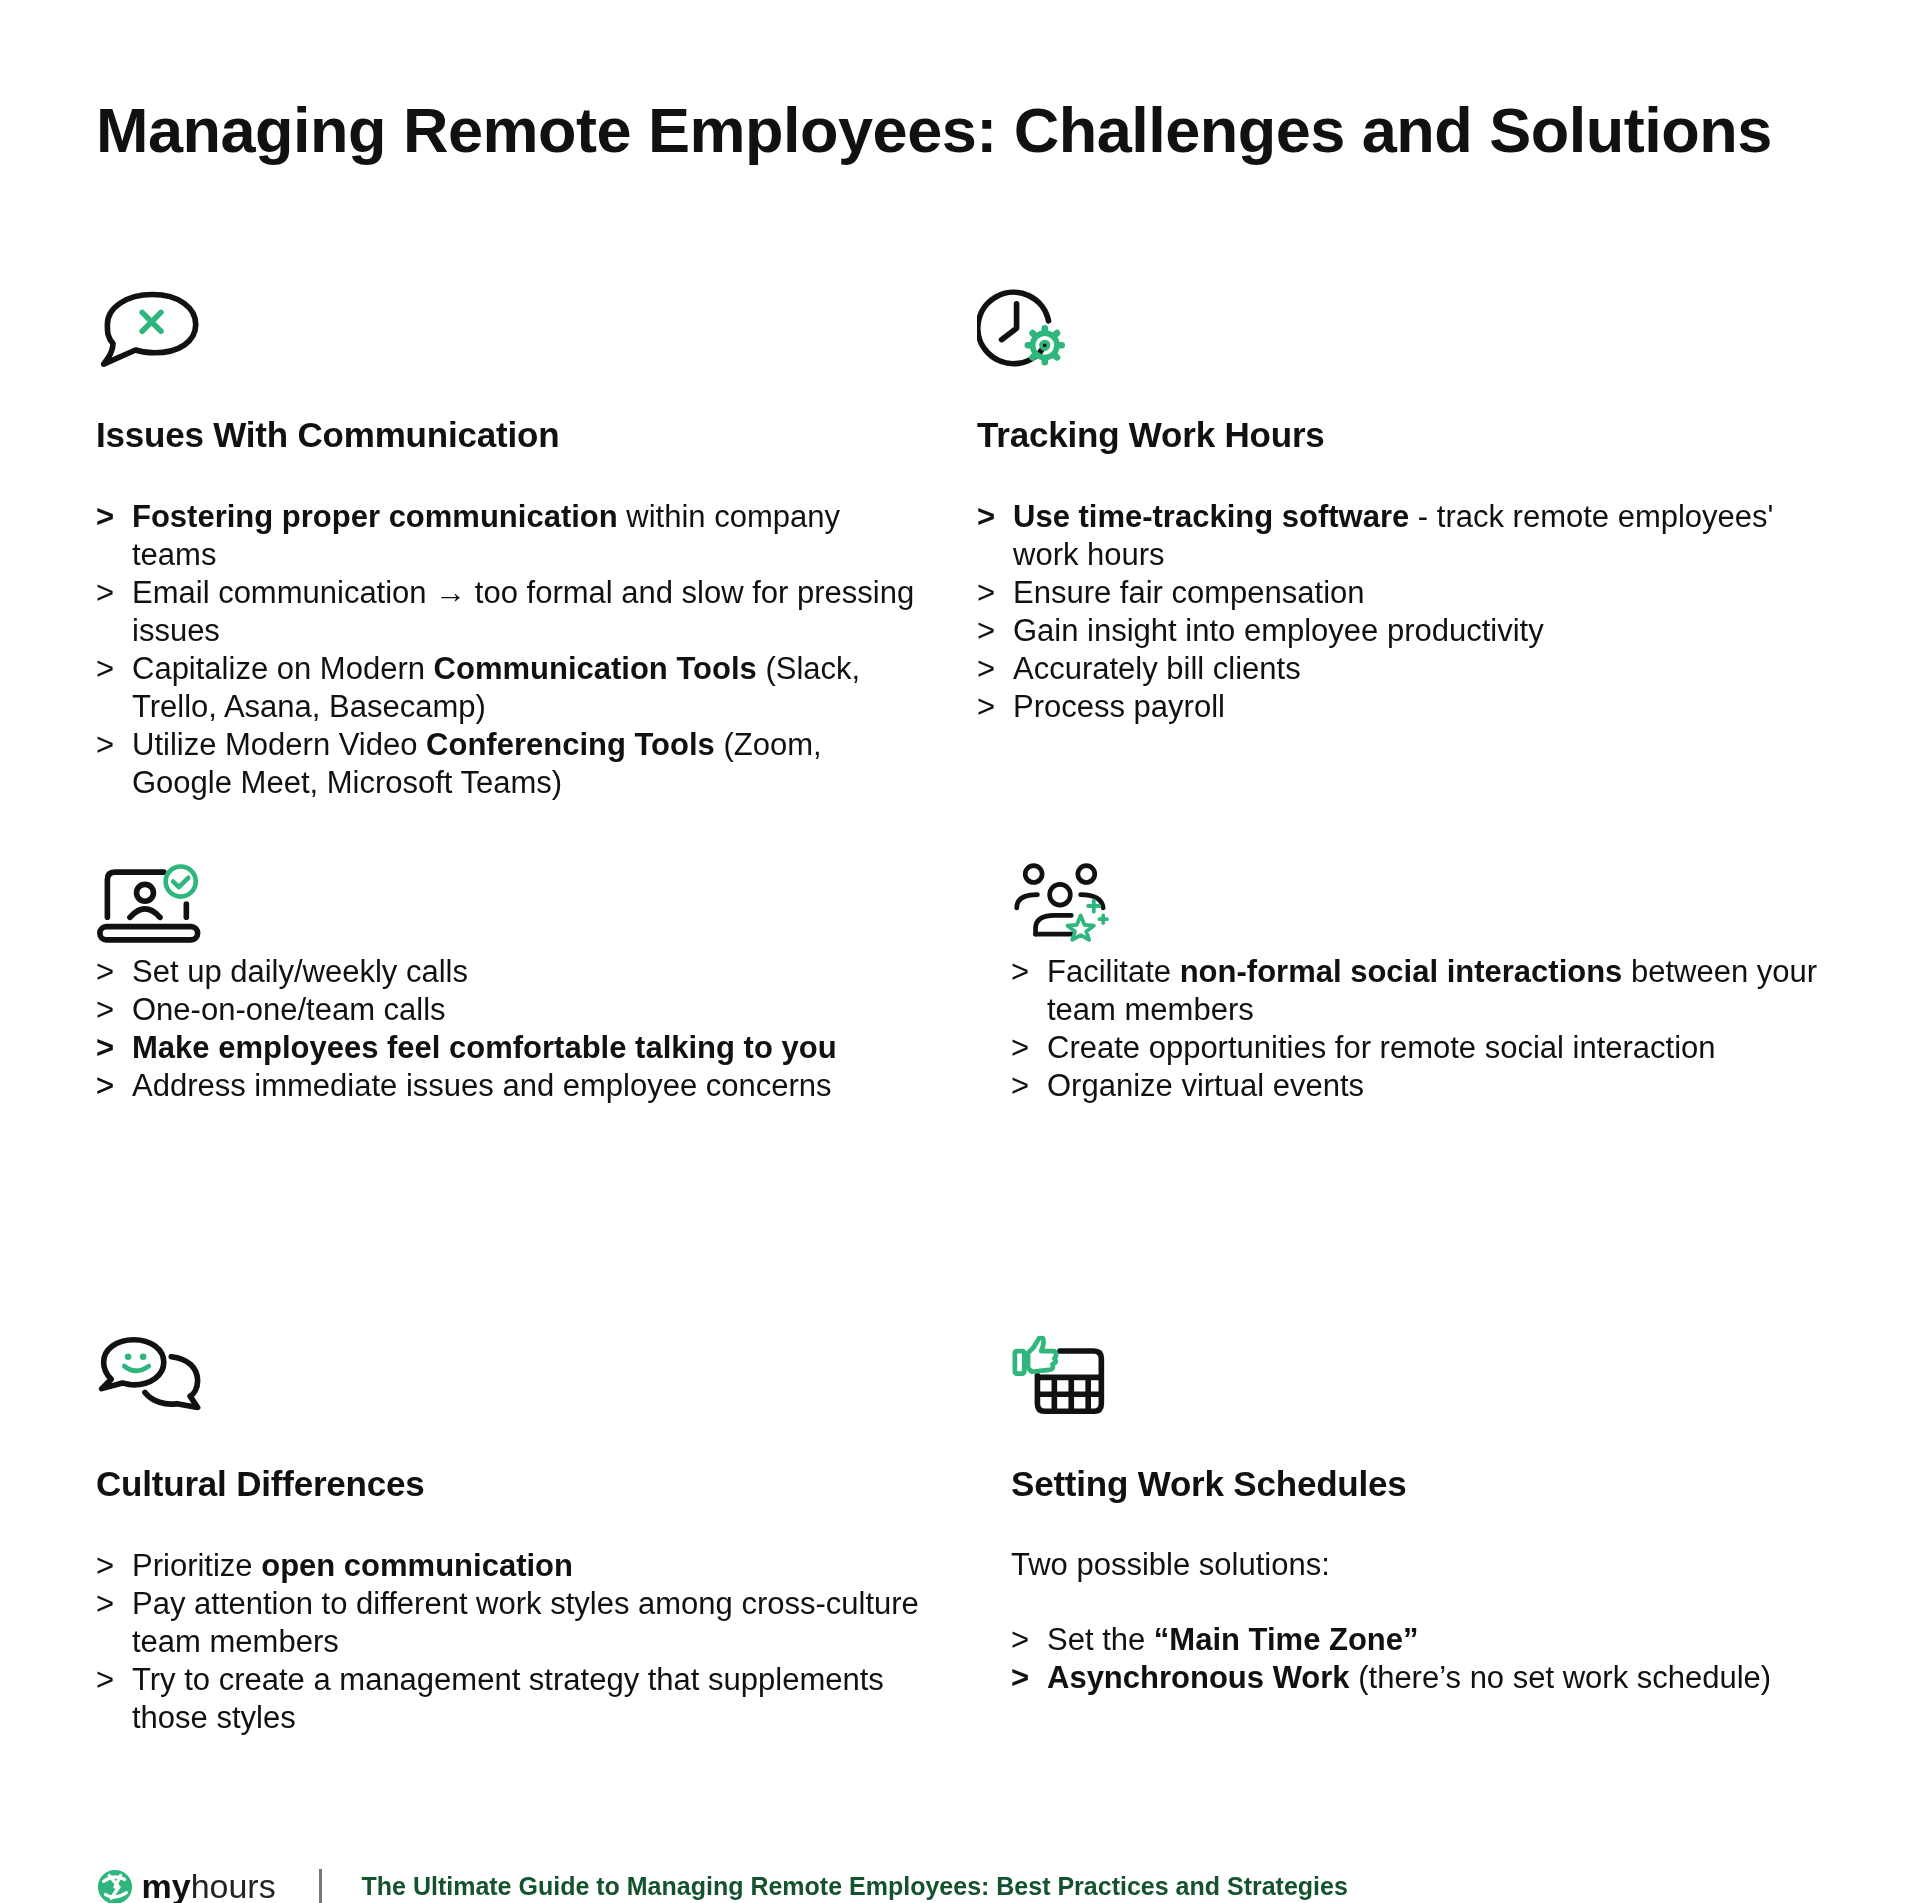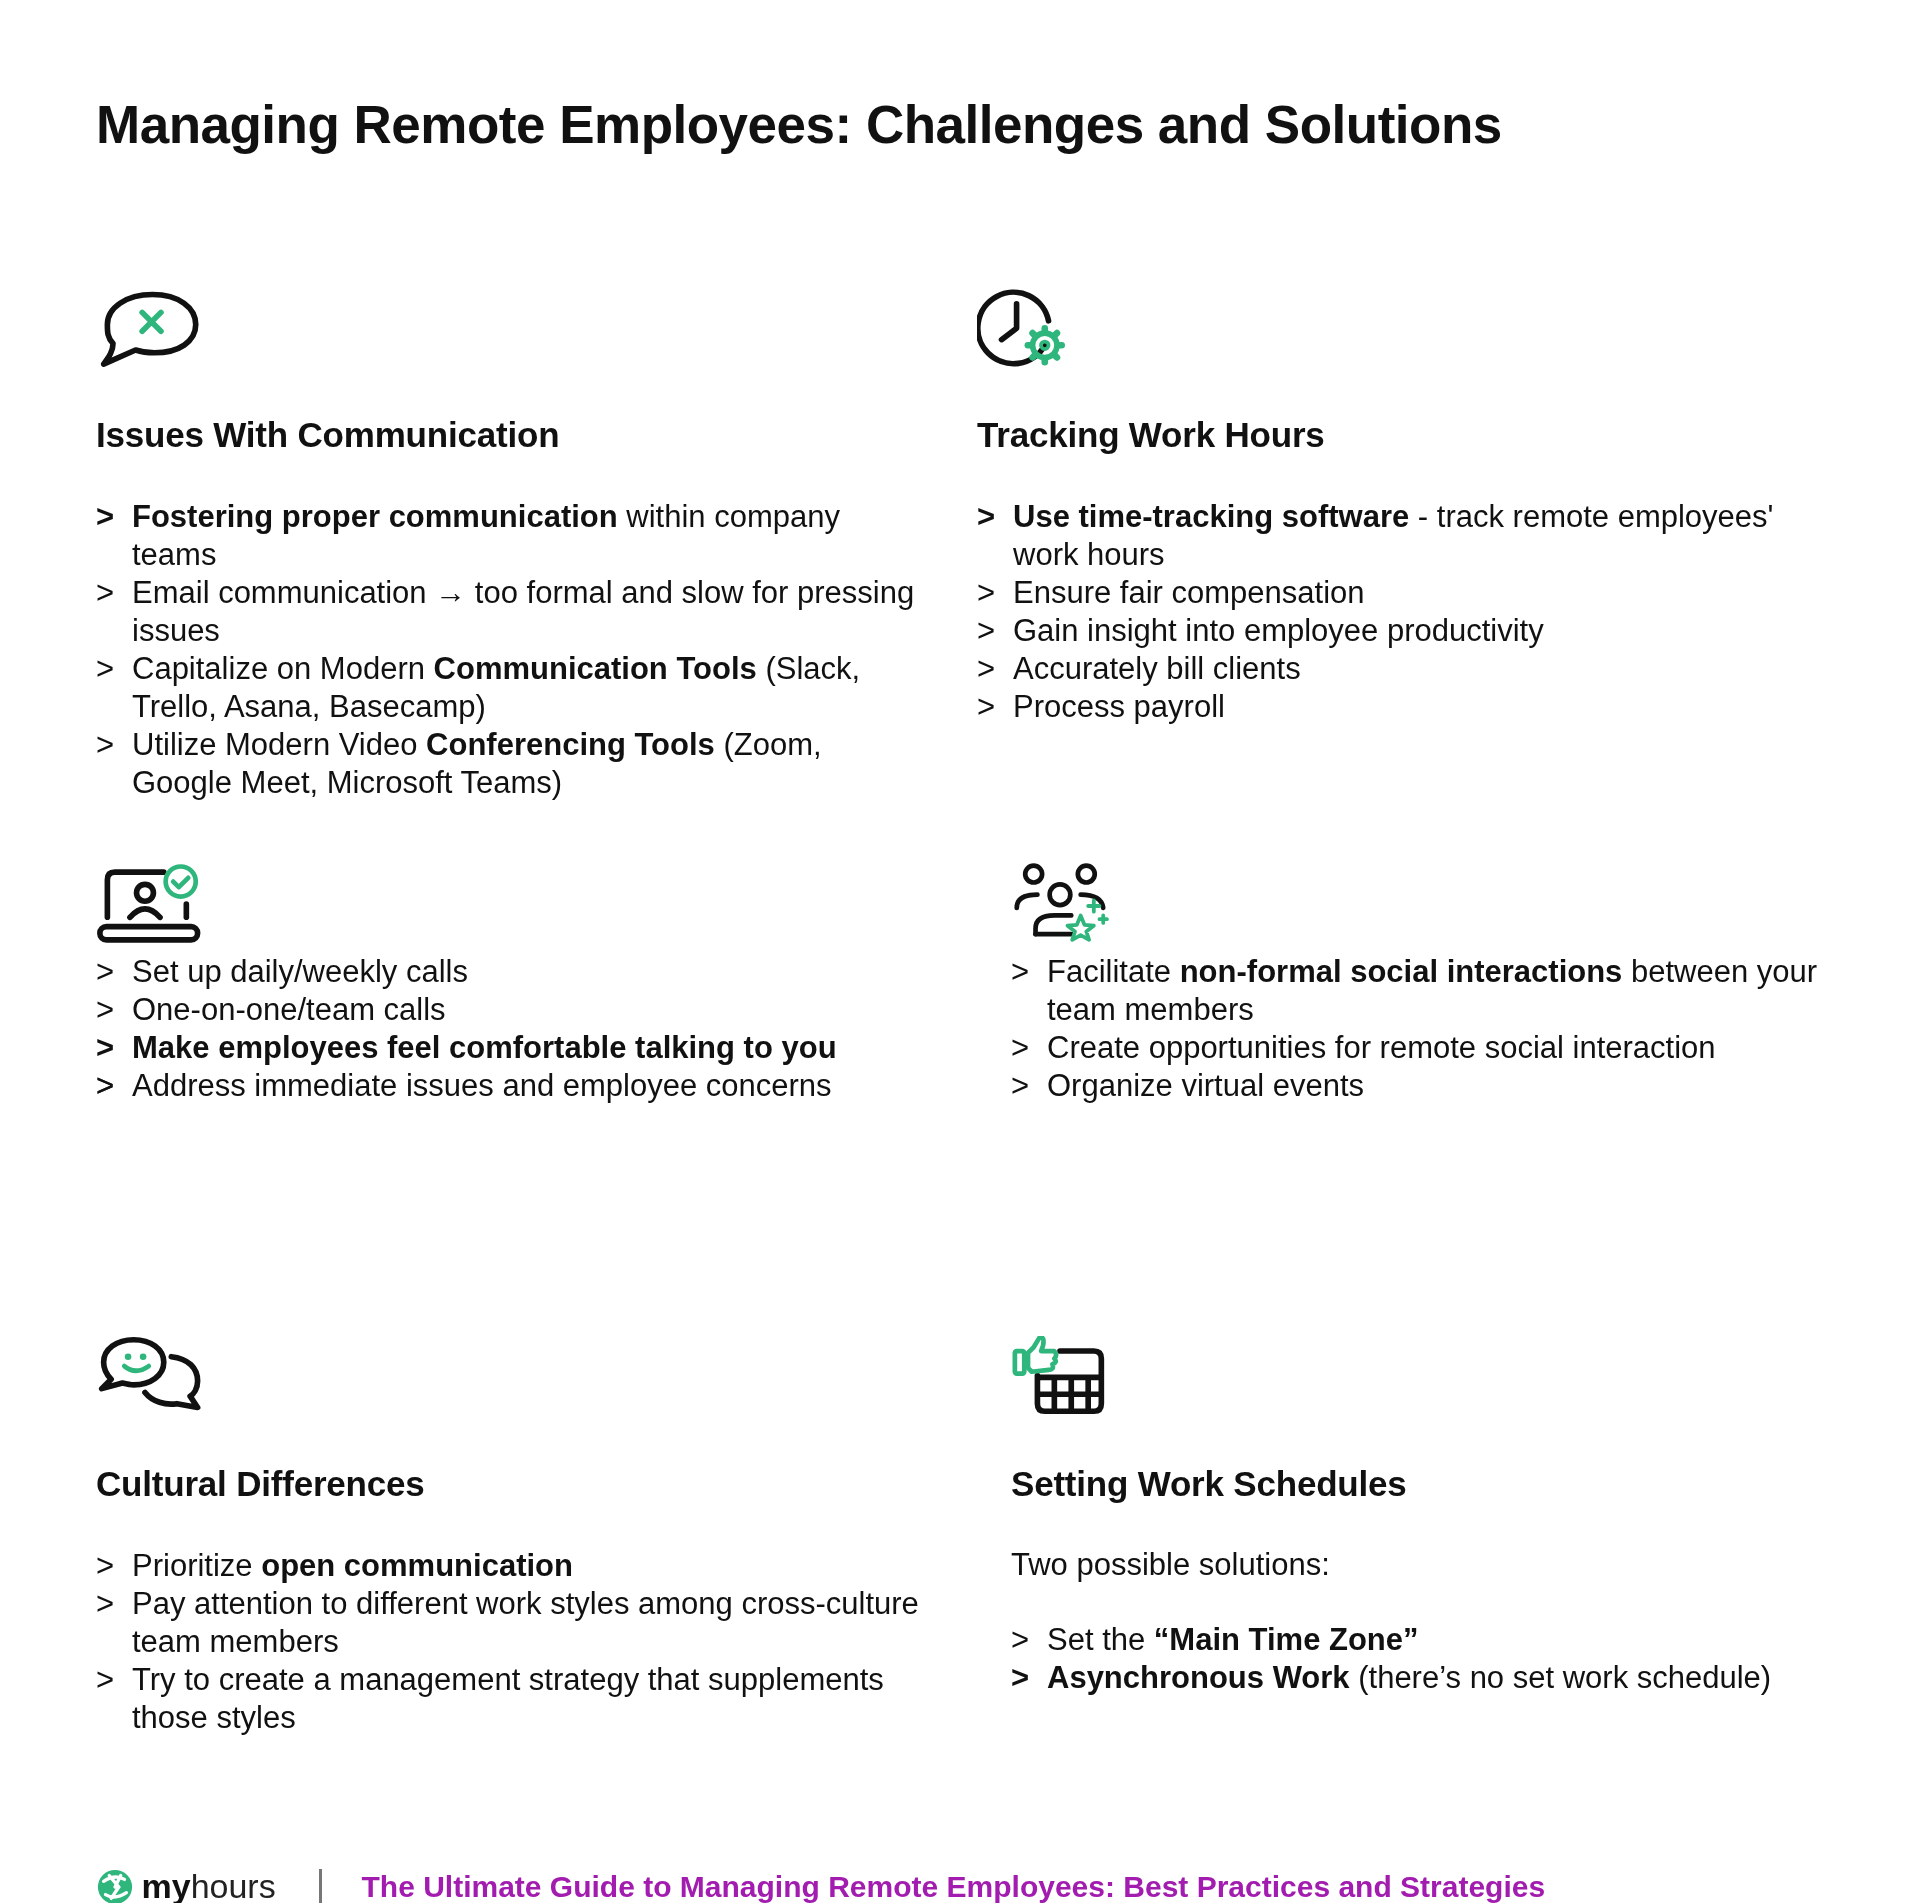--- a/index.html
+++ b/index.html
@@ -1,34 +1,34 @@
 <!DOCTYPE html>
 <html style="font-size:15px"><head>
 <meta charset="utf-8">
 <style>
   html, body { margin: 0; padding: 0; background: #ffffff; }
   body { width: 1923px; height: 1903px; position: relative; overflow: hidden;
          font-family: "Liberation Sans", "DejaVu Sans", sans-serif; color: #111111; }
-  .title { position: absolute; left: 96px; top: 94px; font-size: 53px; font-weight: 700;
+  .title { position: absolute; left: 96px; top: 94px; font-size: 63px; font-weight: 700;
            letter-spacing: -0.5px; margin: 0; }
   .card { position: absolute; width: 829px; }
   .icon { width: 113px; height: 94px; display: block; }
   .heading { font-size: 35px; font-weight: 700; margin: 34px 0 43px 0; letter-spacing: -0.2px; }
   .intro { font-size: 31px; margin: 0 0 38px 0; }
   ul.items { list-style: none; margin: 0; padding: 0; }
   ul.items li { position: relative; padding-left: 36px; font-size: 31px; line-height: 38px; }
   ul.items li .chev { position: absolute; left: 0; top: 0; }
   ul.items li.strong-chev .chev { font-weight: 700; }
   b { font-weight: 700; }
   .footer { position: absolute; left: 96px; top: 1863px; display: flex; align-items: center; height: 47px; }
   .brand { display: flex; align-items: center; font-size: 34px; }
   .brand .my { font-weight: 700; }
   .brand .hours { font-weight: 400; color: #222; }
   .divider { width: 2.8px; height: 36px; background: #777; margin: 0 40px 0 43px; }
-  .footer-text { font-size: 30px; font-weight: 700; color: #a21caf; }
+  .footer-text { font-size: 25px; font-weight: 700; color: #14532d; }
 </style>
 </head>
 <body>
 
 <h1 class="title">Managing Remote Employees: Challenges and Solutions</h1>
 
 <div class="card" style="left:96px; top:287px;">
   <svg class="icon" viewBox="0 0 120 100">
     <path d="M60 8 C88 8 106 22 106 40 C106 58 88 70 62 70 C54 70 48 69 42 67 L8 82 C14 74 18 68 18 60 C12 54 12 48 12 40 C12 22 32 8 60 8 Z" fill="none" stroke="#111" stroke-width="6" stroke-linejoin="round"></path>
     <path d="M49 27 L69 47 M69 27 L49 47" stroke="#2fb67c" stroke-width="6" stroke-linecap="round"></path>

